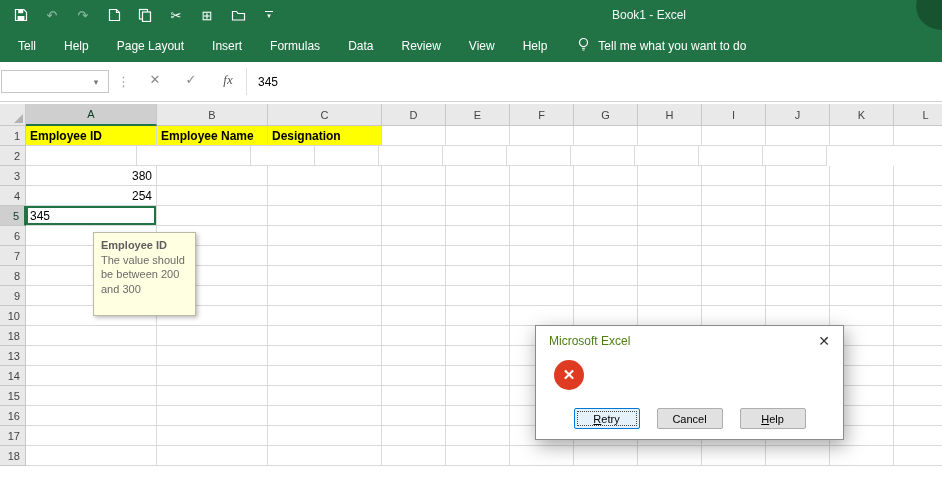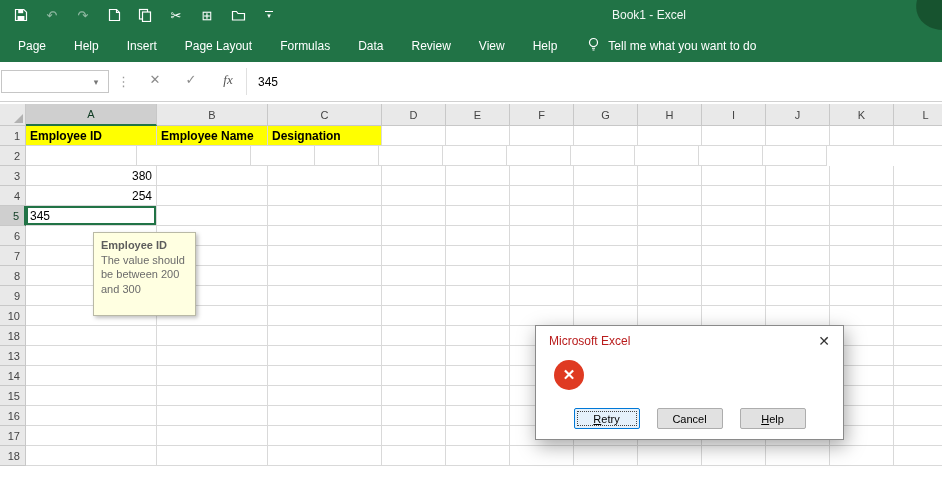--- a/index.html
+++ b/index.html
@@ -79,21 +79,21 @@
              background:#ffffe1; border:1px solid #b9b9a6; box-shadow:2px 2px 4px rgba(0,0,0,.25);
              padding:6px 7px; z-index:5; }
   .val-tip .tip-title { font-size:11px; font-weight:bold; color:#5d5d5d; margin-bottom:2px; }
   .val-tip .tip-body  { font-size:11px; color:#6b6b6b; line-height:1.3; }
 
   
   .dialog { position:absolute; left:535px; top:325px; width:309px; height:115px; background:#fff;
             border:1px solid #8a8a8a; box-shadow:2px 6px 18px rgba(0,0,0,.35); z-index:10;
             display:flex; flex-direction:column; }
   .dlg-titlerow { height:30px; display:flex; align-items:center; padding:0 4px 0 13px; }
-  .dlg-title { font-size:12px; color:#b91c1c; }
+  .dlg-title { font-size:12px; color:#4d7c0f; }
   .dlg-close { margin-left:auto; width:30px; height:24px; display:flex; align-items:center;
                justify-content:center; font-size:14px; color:#333; cursor:pointer; }
   .dlg-body { display:flex; align-items:center; gap:18px; padding:4px 18px 0 18px; }
   .err-icon { width:30px; height:30px; min-width:30px; border-radius:50%; background:#df3a22;
               color:#fff; display:flex; align-items:center; justify-content:center;
               font-size:15px; font-weight:bold; }
   .dlg-msg { font-size:12px; color:#000; }
   .dlg-buttons { display:flex; justify-content:center; gap:17px; margin-top:auto; padding-bottom:10px; }
   .dlg-btn { width:66px; height:21px; font-size:11px; font-family:"Liberation Sans", sans-serif;
              background:#e1e1e1; border:1px solid #adadad; border-radius:2px; cursor:pointer; }
@@ -141,24 +141,24 @@
   <div class="win-title">Book1  -  Excel</div>
   <div class="corner-art">
     <svg width="60" height="30" viewBox="0 0 60 30">
       <path d="M60 0 v30 c-18 -1 -29 -14 -25 -30 z" fill="#17532f"></path>
     </svg>
   </div>
 </div>
 
 <div class="menubar">
   <div style="display:flex;">
-      <div class="tab">Page</div>
+      <div class="tab">Tell</div>
       <div class="tab">Help</div>
+      <div class="tab">Page Layout</div>
       <div class="tab">Insert</div>
-      <div class="tab">Page Layout</div>
       <div class="tab">Formulas</div>
       <div class="tab">Data</div>
       <div class="tab">Review</div>
       <div class="tab">View</div>
       <div class="tab">Help</div>
     </div>
   <div class="tellme">
     <span>
       <svg width="13" height="15" viewBox="0 0 13 15">
         <circle cx="6.5" cy="5.5" r="4" fill="none" stroke="#fff" stroke-width="1.2"></circle>

